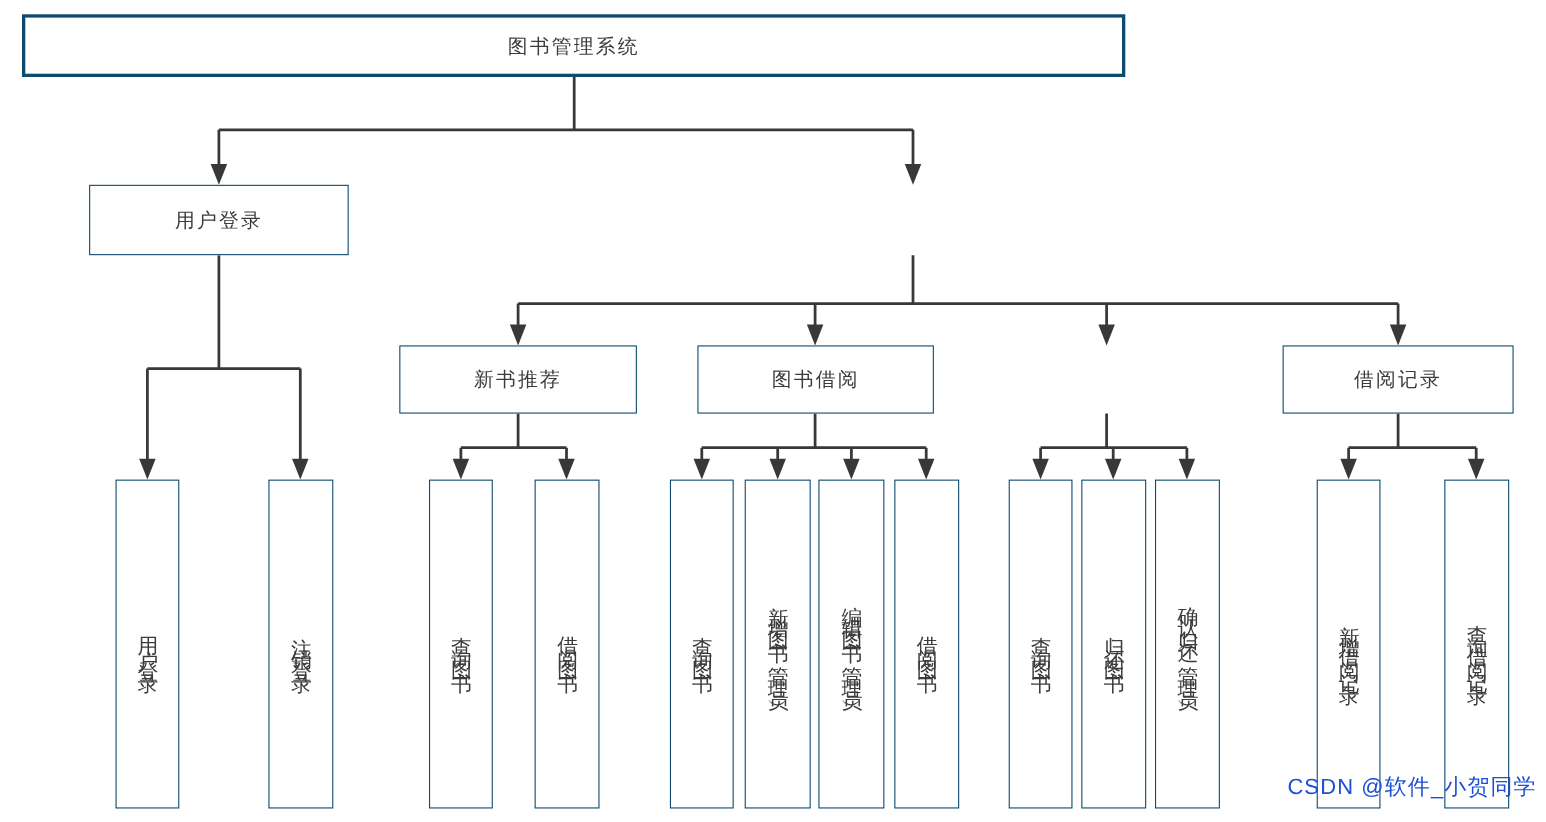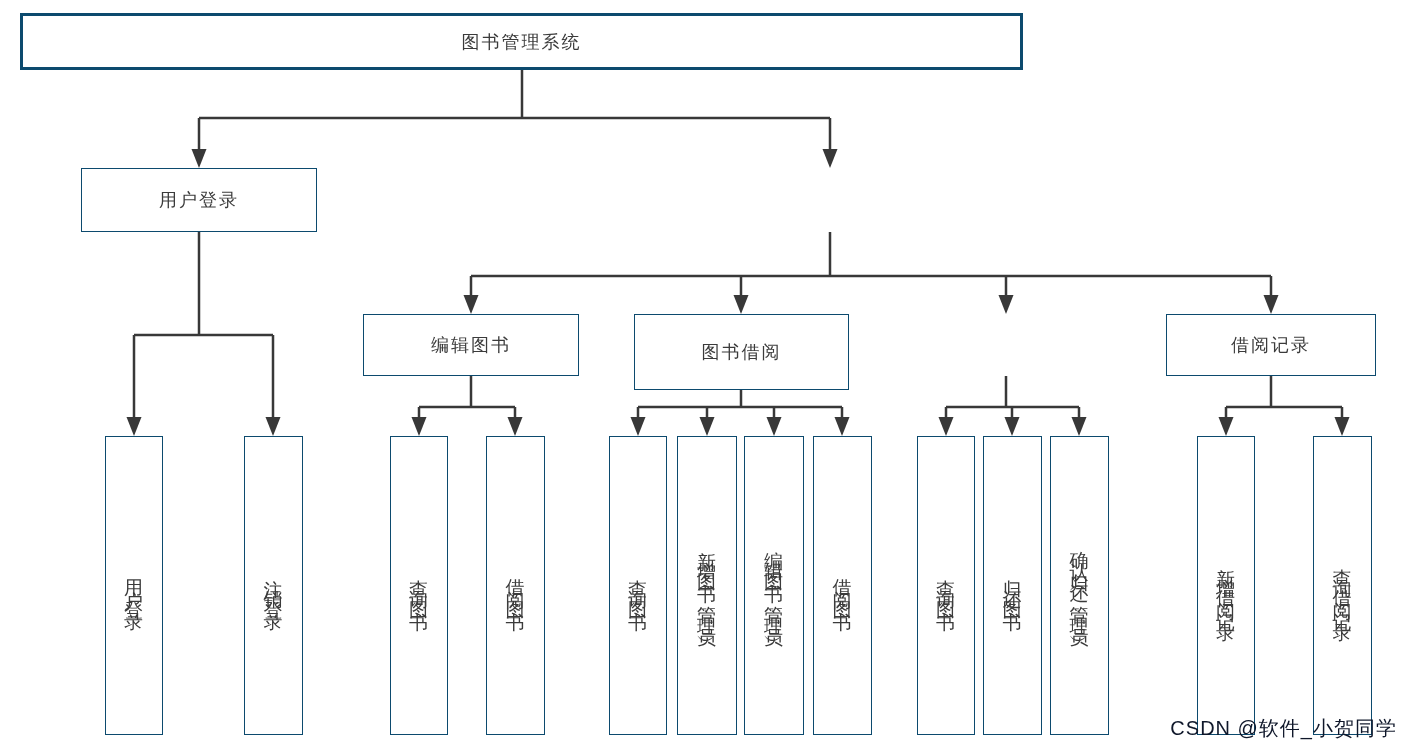--- a/index.html
+++ b/index.html
@@ -13,22 +13,22 @@
     border:1px solid #0c4a6e;display:flex;align-items:center;justify-content:center;
     z-index:2;font-size:18px;letter-spacing:2px;font-weight:400;
   }
   .node.root{border-width:3px;font-size:18px;}
   .node.leaf{font-size:19px;letter-spacing:0;}
   .node.leaf .vtext{
     writing-mode:vertical-rl;text-orientation:mixed;letter-spacing:11px;
     line-height:1;white-space:nowrap;
   }
   .watermark{
-    position:absolute;right:8px;bottom:5px;z-index:3;
-    font-size:20px;letter-spacing:1px;color:#0f172a;
+    position:absolute;right:8px;bottom:18px;z-index:3;
+    font-size:20px;letter-spacing:1px;color:#1d4ed8;
   }
 </style>
 </head>
 <body>
 
 <div class="stage">
 
   <svg id="connectors" viewBox="0 0 1405 747" xmlns="http://www.w3.org/2000/svg">
 
     <path d="M522 69 V118 M199 118 H830 M199 118 V154 M830 118 V154" fill="none" stroke="#383838" stroke-width="2.5"></path>
@@ -67,23 +67,23 @@
 
   <div class="node root" style="left:20px;top:13px;width:1003px;height:57px">
     <span>图书管理系统</span>
   </div>
 
   <div class="node" style="left:81px;top:168px;width:236px;height:64px">
     <span>用户登录</span>
   </div>
 
   <div class="node" style="left:363px;top:314px;width:216px;height:62px">
-    <span>编辑图书</span>
+    <span>新书推荐</span>
   </div>
-  <div class="node" style="left:634px;top:314px;width:215px;height:76px">
+  <div class="node" style="left:634px;top:314px;width:215px;height:62px">
     <span>图书借阅</span>
   </div>
   <div class="node" style="left:1166px;top:314px;width:210px;height:62px">
     <span>借阅记录</span>
   </div>
 
   <div class="node leaf" style="left:105px;top:436px;width:58px;height:299px">
     <span class="vtext">用户登录</span>
   </div>
   <div class="node leaf" style="left:244px;top:436px;width:59px;height:299px">

